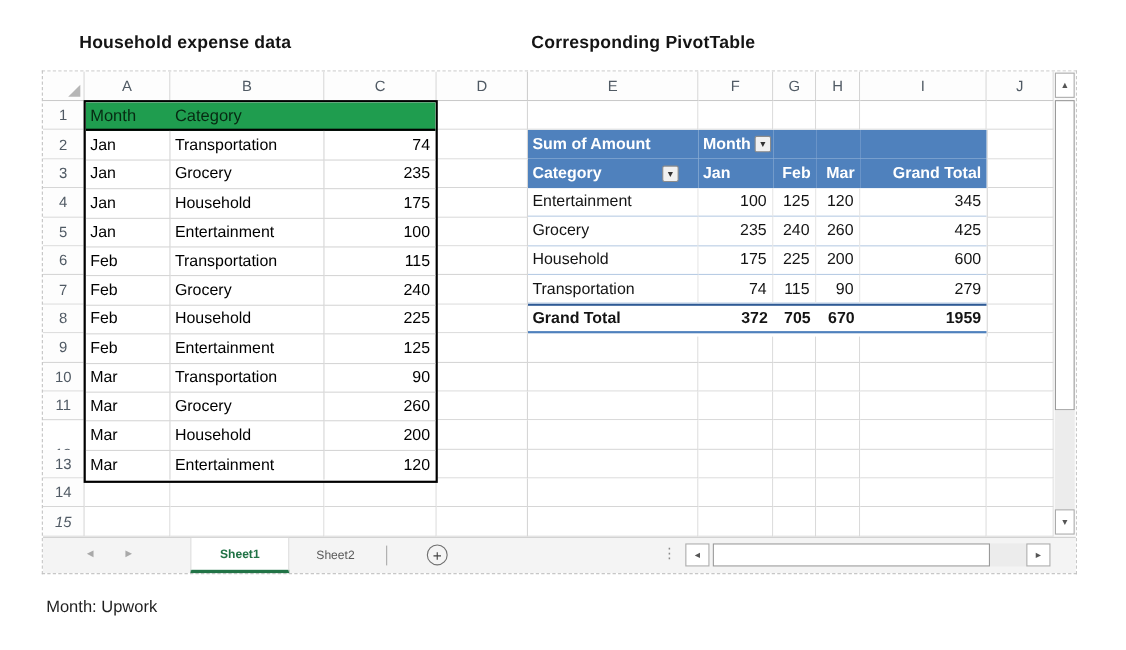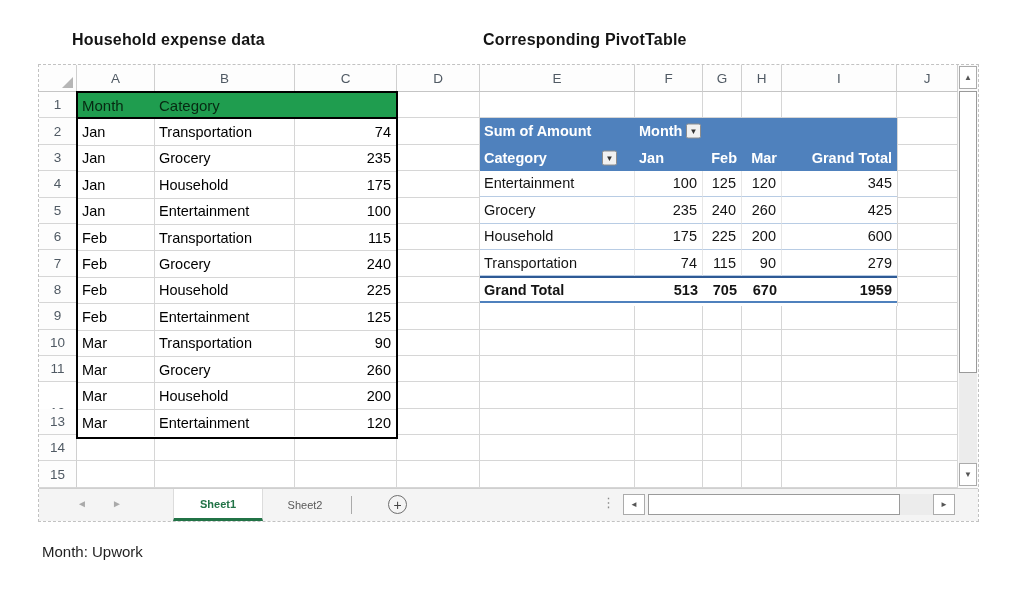--- a/index.html
+++ b/index.html
@@ -286,21 +286,21 @@
         <div class="cell" style="width: 102px;"></div>
         <div class="cell" style="width: 83px;"></div>
         <div class="cell" style="width: 155px;"></div>
         <div class="cell" style="width: 68px;"></div>
         <div class="cell" style="width: 39px;"></div>
         <div class="cell" style="width: 40px;"></div>
         <div class="cell" style="width: 115px;"></div>
         <div class="cell" style="width: 61px;"></div>
       </div>
       <div class="grow">
-        <div class="rhead" style="width: 38px;">15</div>
+        <div class="rhead" style="width: 38px; font-style: italic;">15</div>
         <div class="cell" style="width: 78px;"></div>
         <div class="cell" style="width: 140px;"></div>
         <div class="cell" style="width: 102px;"></div>
         <div class="cell" style="width: 83px;"></div>
         <div class="cell" style="width: 155px;"></div>
         <div class="cell" style="width: 68px;"></div>
         <div class="cell" style="width: 39px;"></div>
         <div class="cell" style="width: 40px;"></div>
         <div class="cell" style="width: 115px;"></div>
         <div class="cell" style="width: 61px;"></div>
@@ -411,21 +411,21 @@
       </div>
       <div class="prow pdrow">
         <div class="pcell" style="width: 155px;">Transportation</div>
         <div class="pcell right" style="width: 68px;">74</div>
         <div class="pcell right" style="width: 39px;">115</div>
         <div class="pcell right" style="width: 40px;">90</div>
         <div class="pcell right" style="width: 115px;">279</div>
       </div>
       <div class="prow ptotal">
         <div class="pcell" style="width: 155px;">Grand Total</div>
-        <div class="pcell right" style="width: 68px;">513</div>
+        <div class="pcell right" style="width: 68px;">372</div>
         <div class="pcell right" style="width: 39px;">705</div>
         <div class="pcell right" style="width: 40px;">670</div>
         <div class="pcell right" style="width: 115px;">1959</div>
       </div>
     </div>
 
   <div class="vscroll">
     <div class="sbtn up">
       <span>▲</span>
       </div>

